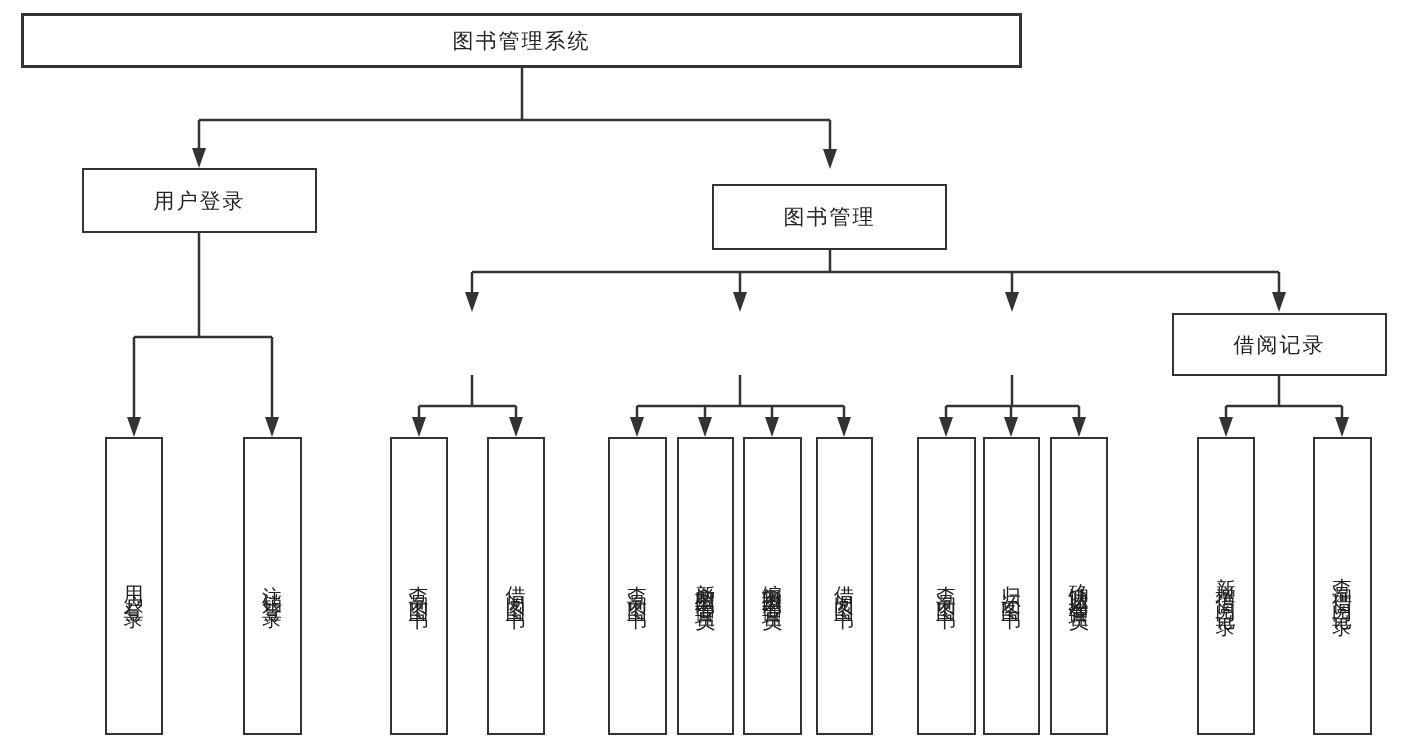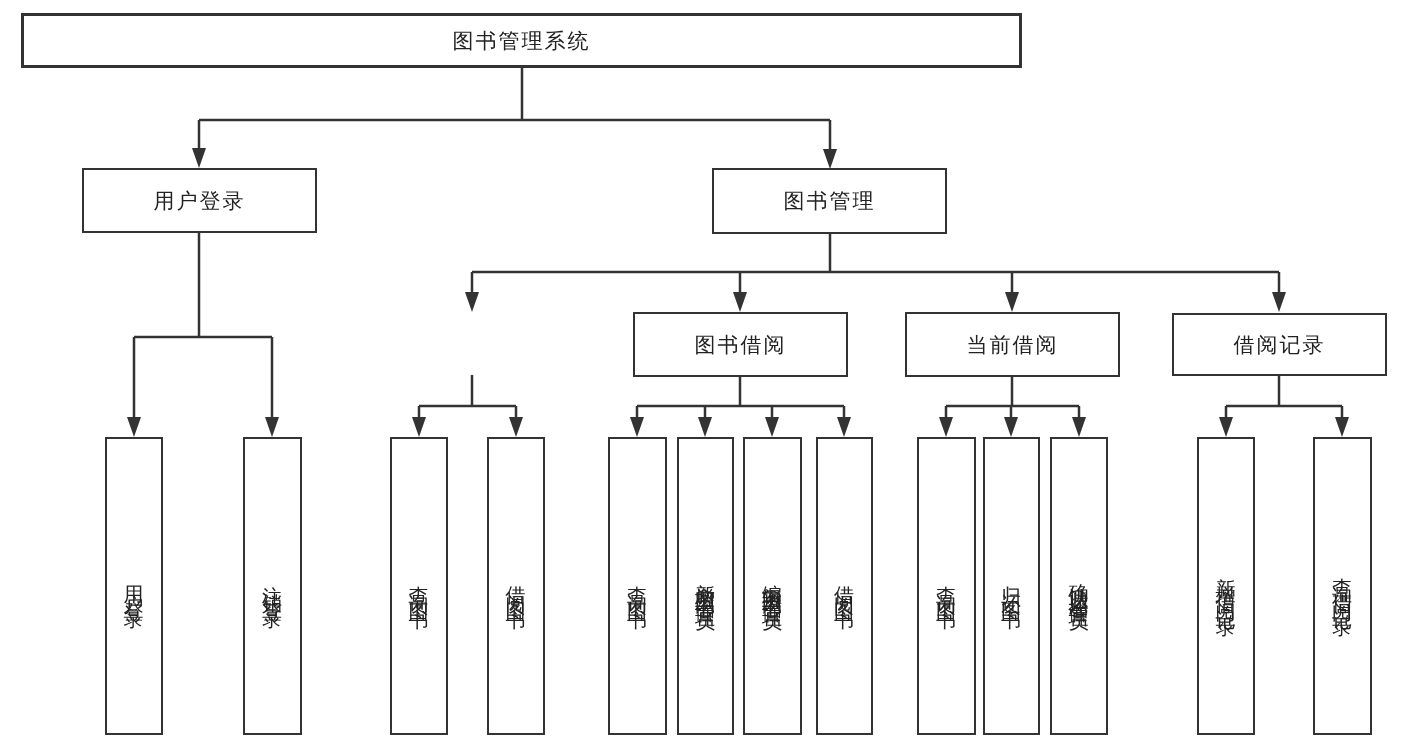--- a/index.html
+++ b/index.html
@@ -88,24 +88,22 @@
       <polygon points="1004,417 1018,417 1011,437"></polygon>
       <polygon points="1072,417 1086,417 1079,437"></polygon>
       <polygon points="1219,417 1233,417 1226,437"></polygon>
       <polygon points="1335,417 1349,417 1342,437"></polygon>
     </g>
   </svg>
 
   <div class="node" style="left:21px;top:13px;width:1001px;height:55px;border-width:3px">图书管理系统</div>
 
   <div class="node" style="left:82px;top:168px;width:235px;height:65px">用户登录</div>
-  <div class="node" style="left:712px;top:168px;width:235px;height:66px">图书管理</div>
+  <div class="node" style="left:712px;top:184px;width:235px;height:66px">图书管理</div>
 
-  <div class="node" style="left:633px;top:312px;width:215px;height:65px">图书借阅</div>
-  <div class="node" style="left:905px;top:312px;width:215px;height:65px">当前借阅</div>
   <div class="node" style="left:1172px;top:313px;width:215px;height:63px">借阅记录</div>
 
   <div class="vnode" style="left:105px;top:437px;width:58px;height:298px">
     <span>用户登录</span>
   </div>
   <div class="vnode" style="left:243px;top:437px;width:59px;height:298px">
     <span>注销登录</span>
   </div>
 
   <div class="vnode" style="left:390px;top:437px;width:58px;height:298px">

